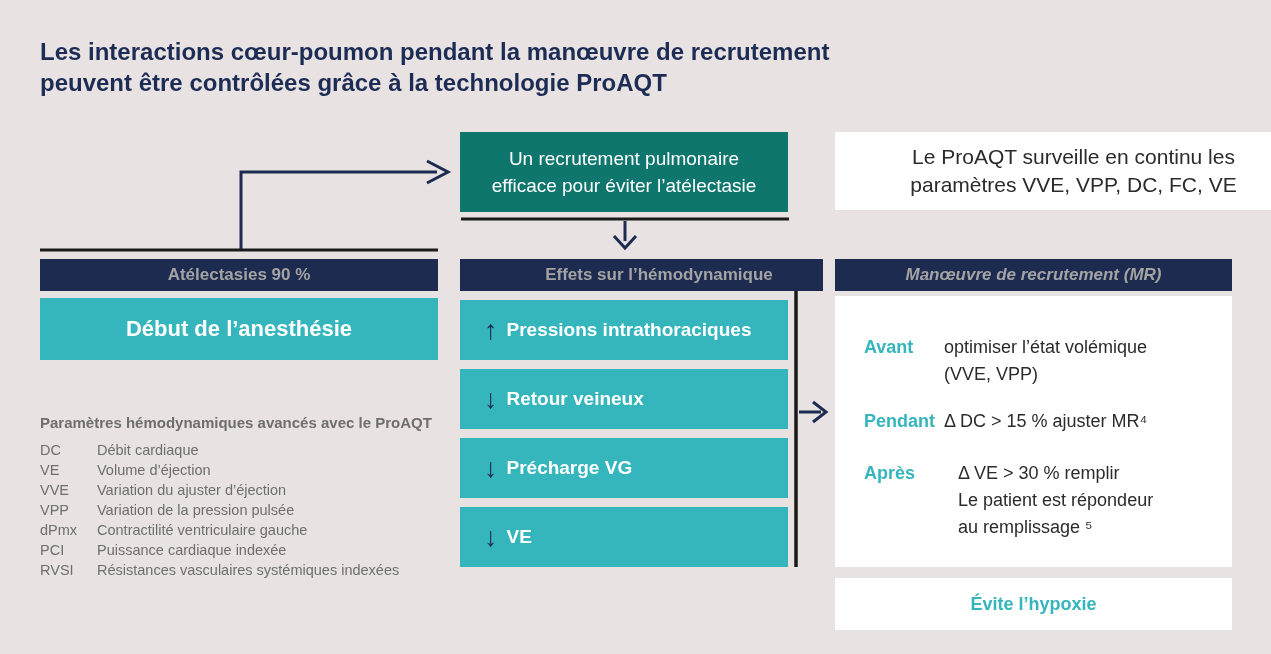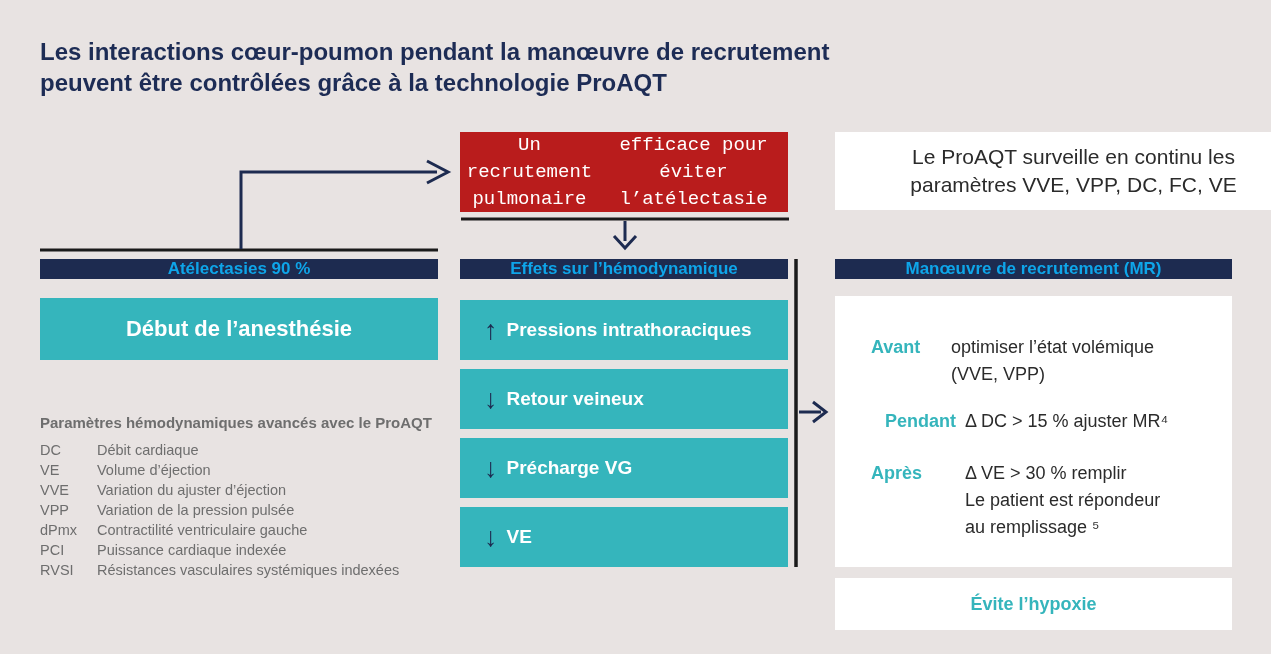--- a/index.html
+++ b/index.html
@@ -8,37 +8,37 @@
     background:#e8e3e2; overflow:hidden;
     font-family:"Liberation Sans","DejaVu Sans",sans-serif;
   }
   .title {
     position:absolute; left:40px; top:36px;
     font-size:24px; font-weight:bold; color:#1d2c55; line-height:31px;
   }
   
   .box-recruit {
     position:absolute; left:460px; top:132px; width:328px; height:80px;
-    background:#b91c1c; color:#ffffff; font-size:19px; line-height:27px;
-    display:flex; flex-direction:row; align-items:center; justify-content:center; text-align:center;font-family:Liberation Mono, monospace;
+    background:#0f766e; color:#ffffff; font-size:19px; line-height:27px;
+    display:flex; flex-direction:column; align-items:center; justify-content:center; text-align:center;
   }
   .box-proaqt {
     position:absolute; left:835px; top:132px; width:477px; height:78px;
     background:#ffffff; color:#2b2b2b; font-size:21px; line-height:28px;
     display:flex; flex-direction:column; align-items:center; justify-content:center; text-align:center;
   }
   
   .col-header {
-    position:absolute; height:20px; background:#1d2b50; color:#0ea5e9;
+    position:absolute; height:32px; background:#1d2b50; color:#a3a3a3;
     font-weight:bold; font-size:17px;
     display:flex; align-items:center; justify-content:center; text-align:center;
   }
   .hdr-left  { left:40px;  top:259px; width:398px; }
-  .hdr-mid   { left:460px; top:259px; width:328px; }
-  .hdr-right { left:835px; top:259px; width:397px; }
+  .hdr-mid   { left:460px; top:259px; width:328px;padding-left:35px; }
+  .hdr-right { left:835px; top:259px; width:397px;font-style:italic; }
   
   .box-anesthesia {
     position:absolute; left:40px; top:298px; width:398px; height:62px;
     background:#35b5bc; color:#ffffff; font-size:22px; font-weight:bold;
     display:flex; align-items:center; justify-content:center;
   }
   .params {
     position:absolute; left:40px; top:413px; width:410px;
     color:#6e6e6e; font-size:14.5px; line-height:20px;
   }
@@ -52,24 +52,24 @@
     padding-left:24px; box-sizing:border-box;
   }
   .effect-arrow { color:#1d2b50; font-size:27px; font-weight:bold; margin-right:9px; line-height:1; }
   .effect-label { color:#ffffff; font-size:19px; font-weight:bold; }
   .fx0 { top:300px; } .fx1 { top:369px; } .fx2 { top:438px; } .fx3 { top:507px; }
   
   .panel {
     position:absolute; left:835px; top:296px; width:397px; height:271px;
     background:#ffffff;
   }
-  .step { position:absolute; left:36px; display:flex; }
+  .step { position:absolute; left:29px; display:flex; }
   .step-label { width:80px; flex:0 0 80px; color:#35b5bc; font-weight:bold; font-size:18px; line-height:27px; }
   .step-desc  { color:#2b2b2b; font-size:18px; line-height:27px; }
-  .st0 { top:38px; } .st1 { top:112px;margin-left:14px; } .st2 { top:164px;gap:14px; }
+  .st0 { top:38px; } .st1 { top:112px; } .st2 { top:164px;gap:14px; }
   .outcome {
     position:absolute; left:835px; top:578px; width:397px; height:52px;
     background:#ffffff; color:#35b5bc; font-size:18px; font-weight:bold;
     display:flex; align-items:center; justify-content:center;
   }
   .overlay { position:absolute; left:0; top:0; pointer-events:none; }
 </style>
 </head>
 <body>
 

